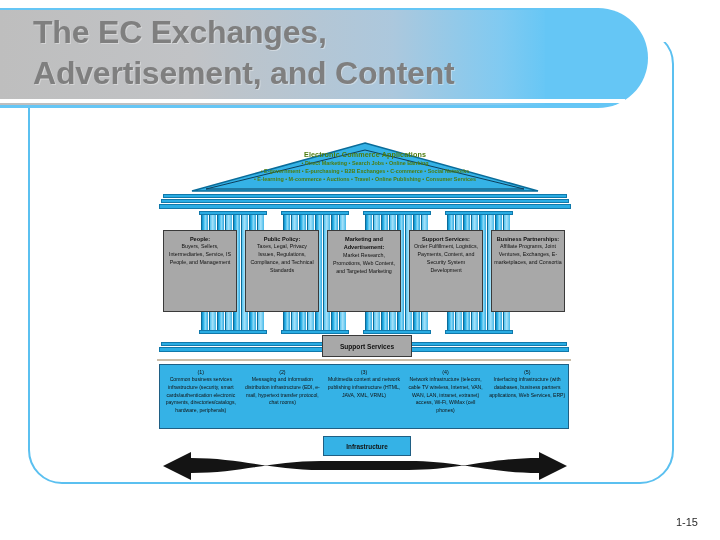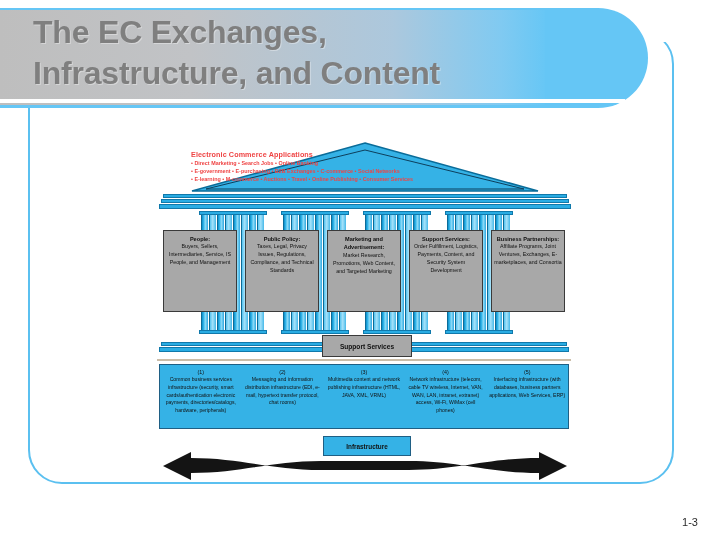--- a/index.html
+++ b/index.html
@@ -103,21 +103,22 @@
   
   #pediment{
     position:absolute;
     left:36px; top:26px;
     width:348px; height:50px;
   }
   #pediment svg{position:absolute;left:0;top:0;}
   #pediment-text{
     position:absolute;
     left:0; top:8px; width:348px;
-    color:#ef4444;
+    text-align:center;
+    color:#4d7c0f;
   }
   #pediment-text .ptitle{
     font-size:7.2px; font-weight:bold; letter-spacing:0.1px;
     line-height:1.25;
   }
   #pediment-text .pline{
     font-size:5.4px; font-weight:bold; line-height:1.5;
   }
 
   
@@ -257,21 +258,21 @@
 <body>
 
 <div id="slide-frame"></div>
 <div id="frame-mask"></div>
 
 <div id="header-blue"></div>
 <div id="header-gray"></div>
 <div id="header-rule"></div>
 <div id="slide-title">
   <div>The EC Exchanges,</div>
-  <div>Infrastructure, and Content</div>
+  <div>Advertisement, and Content</div>
 </div>
 
 <div id="exhibit">
 
 
   <div id="pediment">
     <svg width="348" height="50" viewBox="0 0 348 50">
       <polygon points="174,1 347,49 1,49" fill="#35b2e6" stroke="#0a6c99" stroke-width="1.6"></polygon>
       <polygon points="174,8 333,47 15,47" fill="none" stroke="#0d3f5c" stroke-width="1"></polygon>
     </svg>
@@ -399,13 +400,13 @@
              L 248 9
              C 298 9 328 21 378 21
              L 378 28 L 406 14 L 378 0 L 378 6
              C 328 6 298 18 248 18
              L 160 18
              C 110 18 80 6 30 6 Z" fill="#141414"></path>
   </svg>
 
 </div>
 
-<div id="page-number">1-3</div>
+<div id="page-number">1-15</div>
 
 </body></html>

